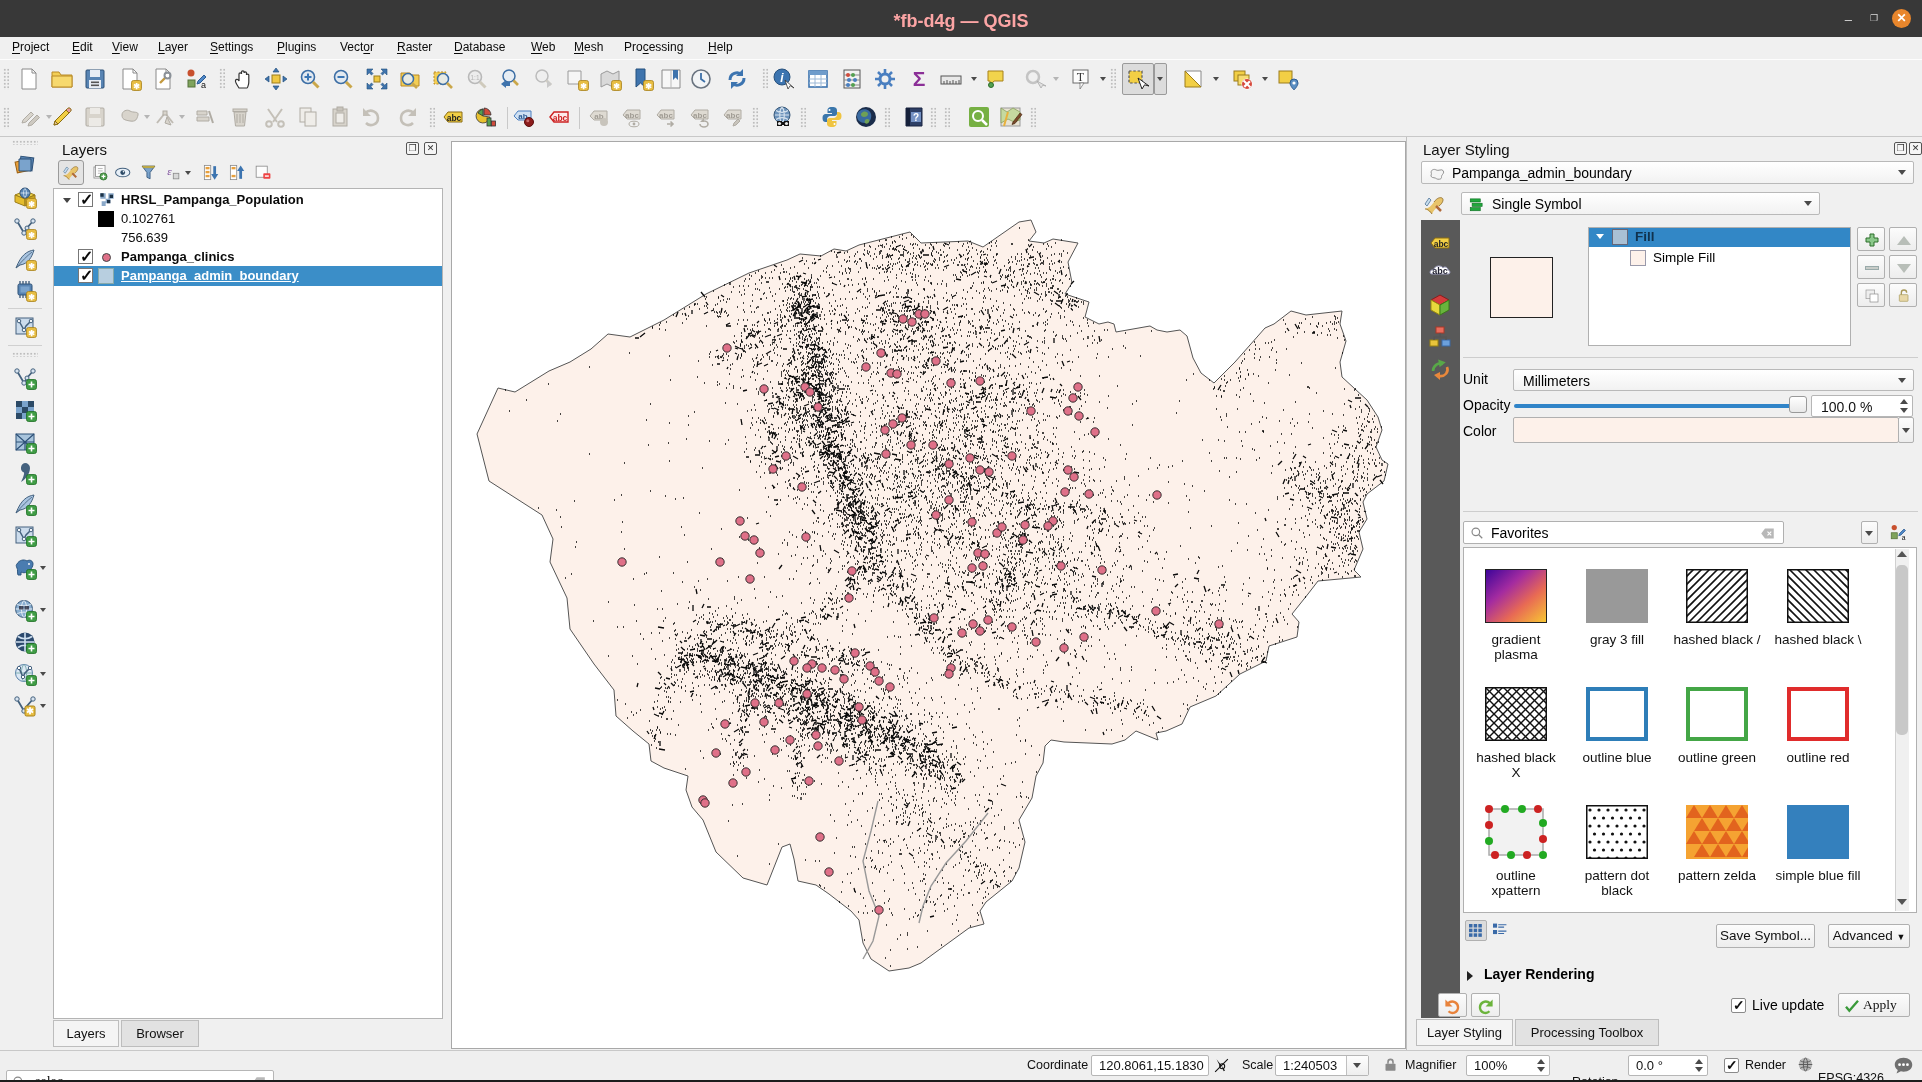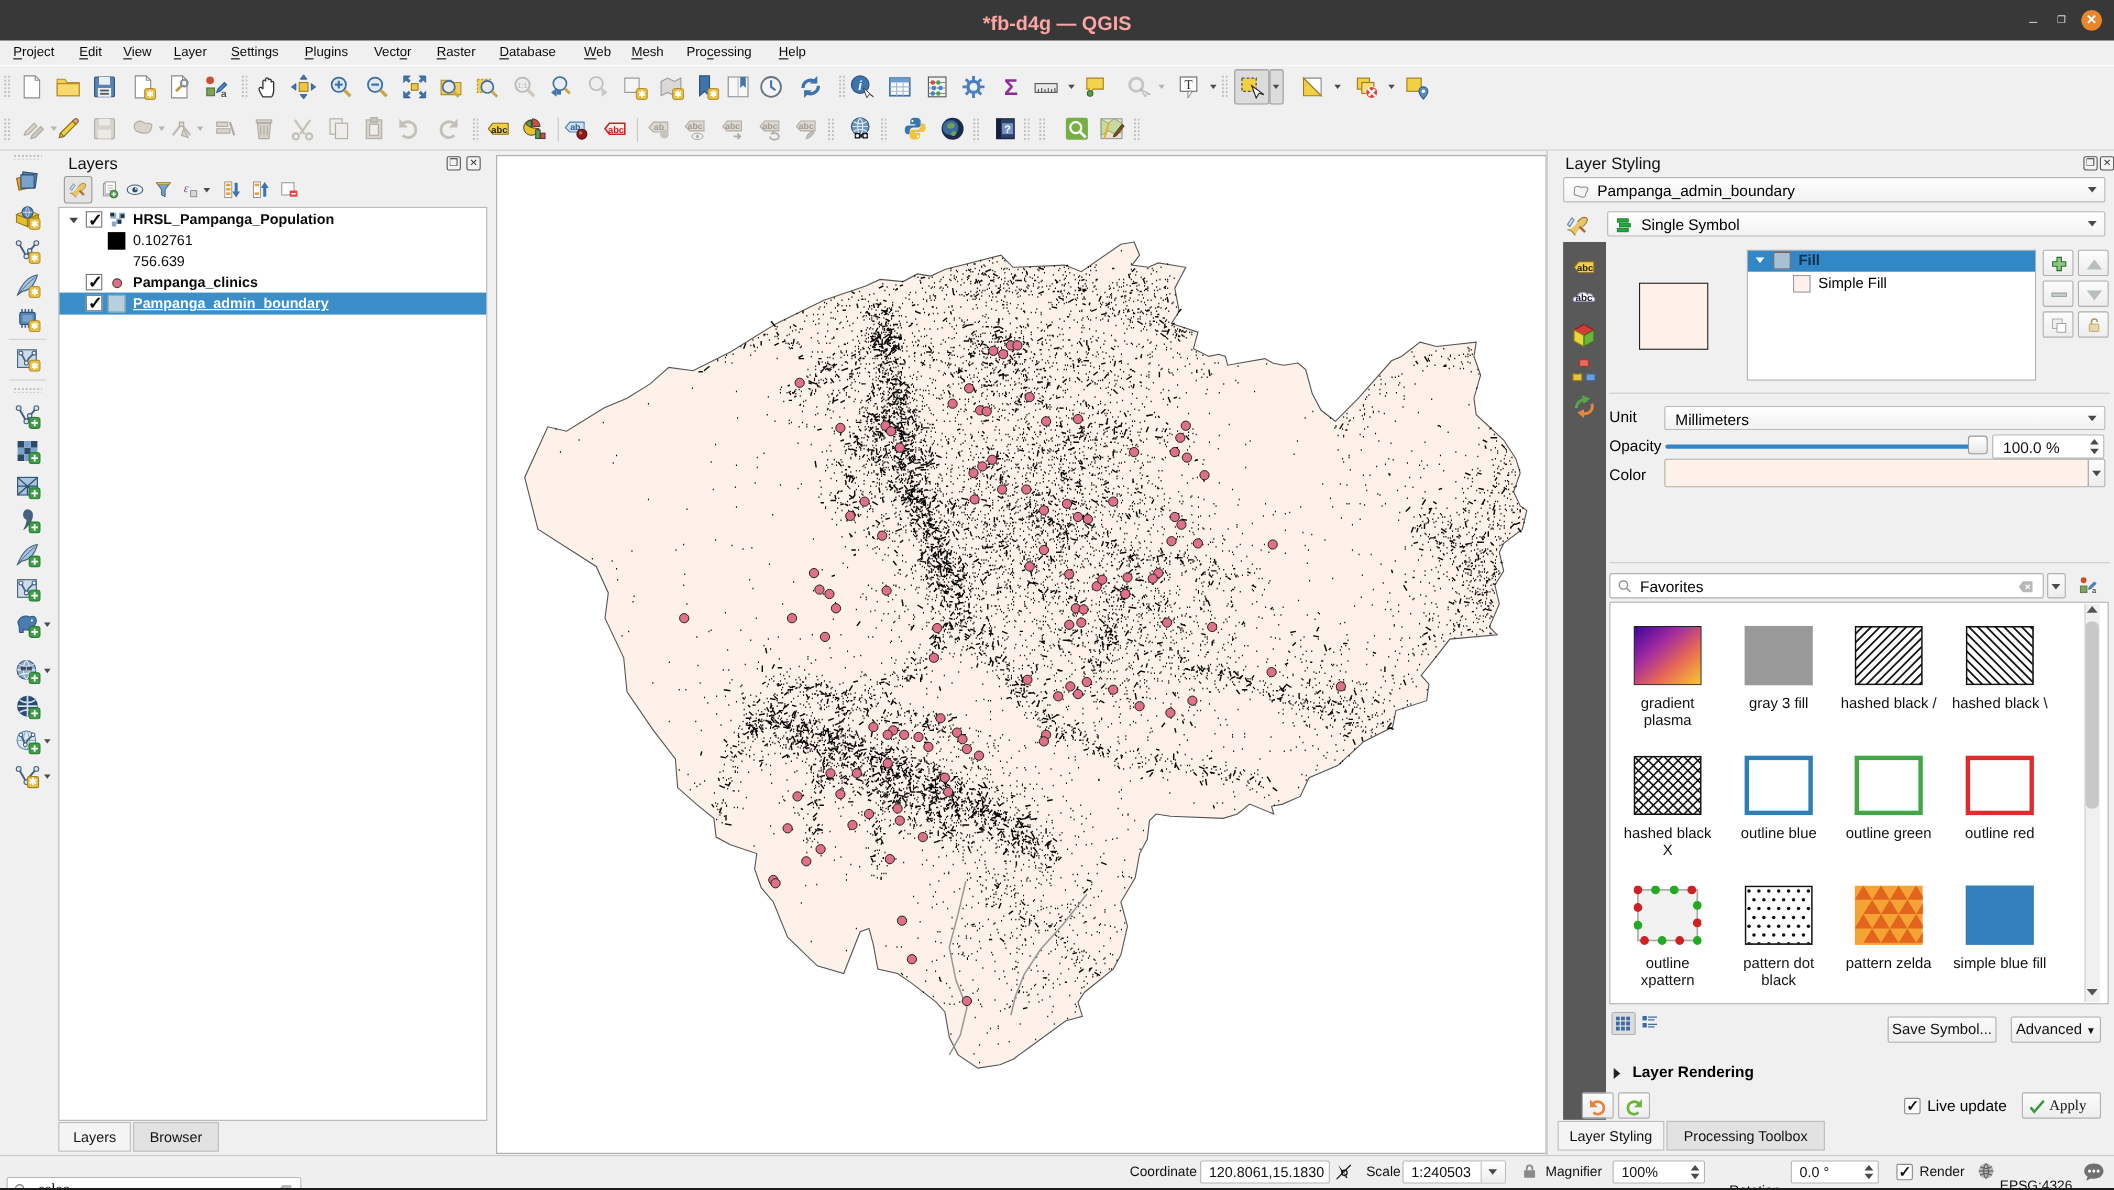--- a/index.html
+++ b/index.html
@@ -999,21 +999,21 @@
     <div class="combo" style="left:14px;top:24px;width:493px;height:23px;">
       <div class="ca"></div>
       <svg style="position:absolute;left:7px;top:3px;width:17px;height:17px;" viewBox="0 0 24 24">
         <path d="M3 10c0-3 4-5 7-3s8-2 10 1-1 5-2 7 1 4-3 5-5-2-8-2-5-2-4-4 0-2 0-4z" fill="#f4f4f4" stroke="#888" stroke-width="1.3"></path>
       </svg>
       <span style="position:absolute;left:30px;top:3px;font-size:14px;">Pampanga_admin_boundary</span>
     </div>
     <svg class="ic" style="left:16px;top:56px;">
       <use href="#i-brush"></use>
     </svg>
-    <div class="combo" style="left:54px;top:55px;width:453px;height:23px;">
+    <div class="combo" style="left:54px;top:55px;width:359px;height:23px;">
       <div class="ca"></div>
       <svg style="position:absolute;left:7px;top:4px;width:15px;height:15px;" viewBox="0 0 24 24">
         <rect x="2" y="3" width="16" height="5" fill="#1fa83c" stroke="#0c6e20"></rect>
         <rect x="5" y="10" width="16" height="5" fill="#1fa83c" stroke="#0c6e20"></rect>
         <rect x="2" y="17" width="16" height="5" fill="#1fa83c" stroke="#0c6e20"></rect>
       </svg>
       <span style="position:absolute;left:30px;top:3px;font-size:14px;">Single Symbol</span>
     </div>
     <div style="position:absolute;left:14px;top:83px;width:39px;height:798px;background:#595959;"></div>
     <svg class="ic" style="left:21px;top:94px;">
@@ -1087,21 +1087,21 @@
       <span style="position:absolute;left:9px;top:3px;font-size:14px;">100.0 %</span>
       <div class="up"></div>
       <div class="dn"></div>
     </div>
     <div style="position:absolute;left:56px;top:286px;font-size:14px;">Color</div>
     <div style="position:absolute;left:106px;top:280px;width:386px;height:26px;background:#fdf1ea;border:1px solid #b0b0b0;border-radius:2px;"></div>
     <div class="btn" style="left:491px;top:280px;width:16px;height:26px;">
       <div style="position:absolute;left:3px;top:10px;width:0;height:0;border-left:4.5px solid transparent;border-right:4.5px solid transparent;border-top:5.5px solid #4a4a4a;"></div>
     </div>
     <div style="position:absolute;left:56px;top:374px;width:455px;height:1px;background:#cdcdcd;"></div>
-    <div style="position:absolute;left:56px;top:384px;width:395px;height:23px;background:#fff;border:1px solid #b0b0b0;border-radius:2px;text-align:center;">
+    <div style="position:absolute;left:56px;top:384px;width:321px;height:23px;background:#fff;border:1px solid #b0b0b0;border-radius:2px;text-align:center;">
       <svg style="position:absolute;left:6px;top:4px;width:14px;height:14px;" viewBox="0 0 24 24">
         <circle cx="10" cy="10" r="6.5" fill="none" stroke="#888" stroke-width="2"></circle>
         <path d="M15 15l6 6" stroke="#888" stroke-width="2"></path>
       </svg>
       <span style="position:absolute;left:27px;top:3px;font-size:14px;">Favorites</span>
       <svg style="position:absolute;right:8px;top:4px;width:15px;height:15px;" viewBox="0 0 24 24">
         <path d="M8 4h14v16H8l-6-8z" fill="#b8b8b8"></path>
         <path d="M12 9l6 6M18 9l-6 6" stroke="#fff" stroke-width="1.8"></path>
       </svg>
     </div>

